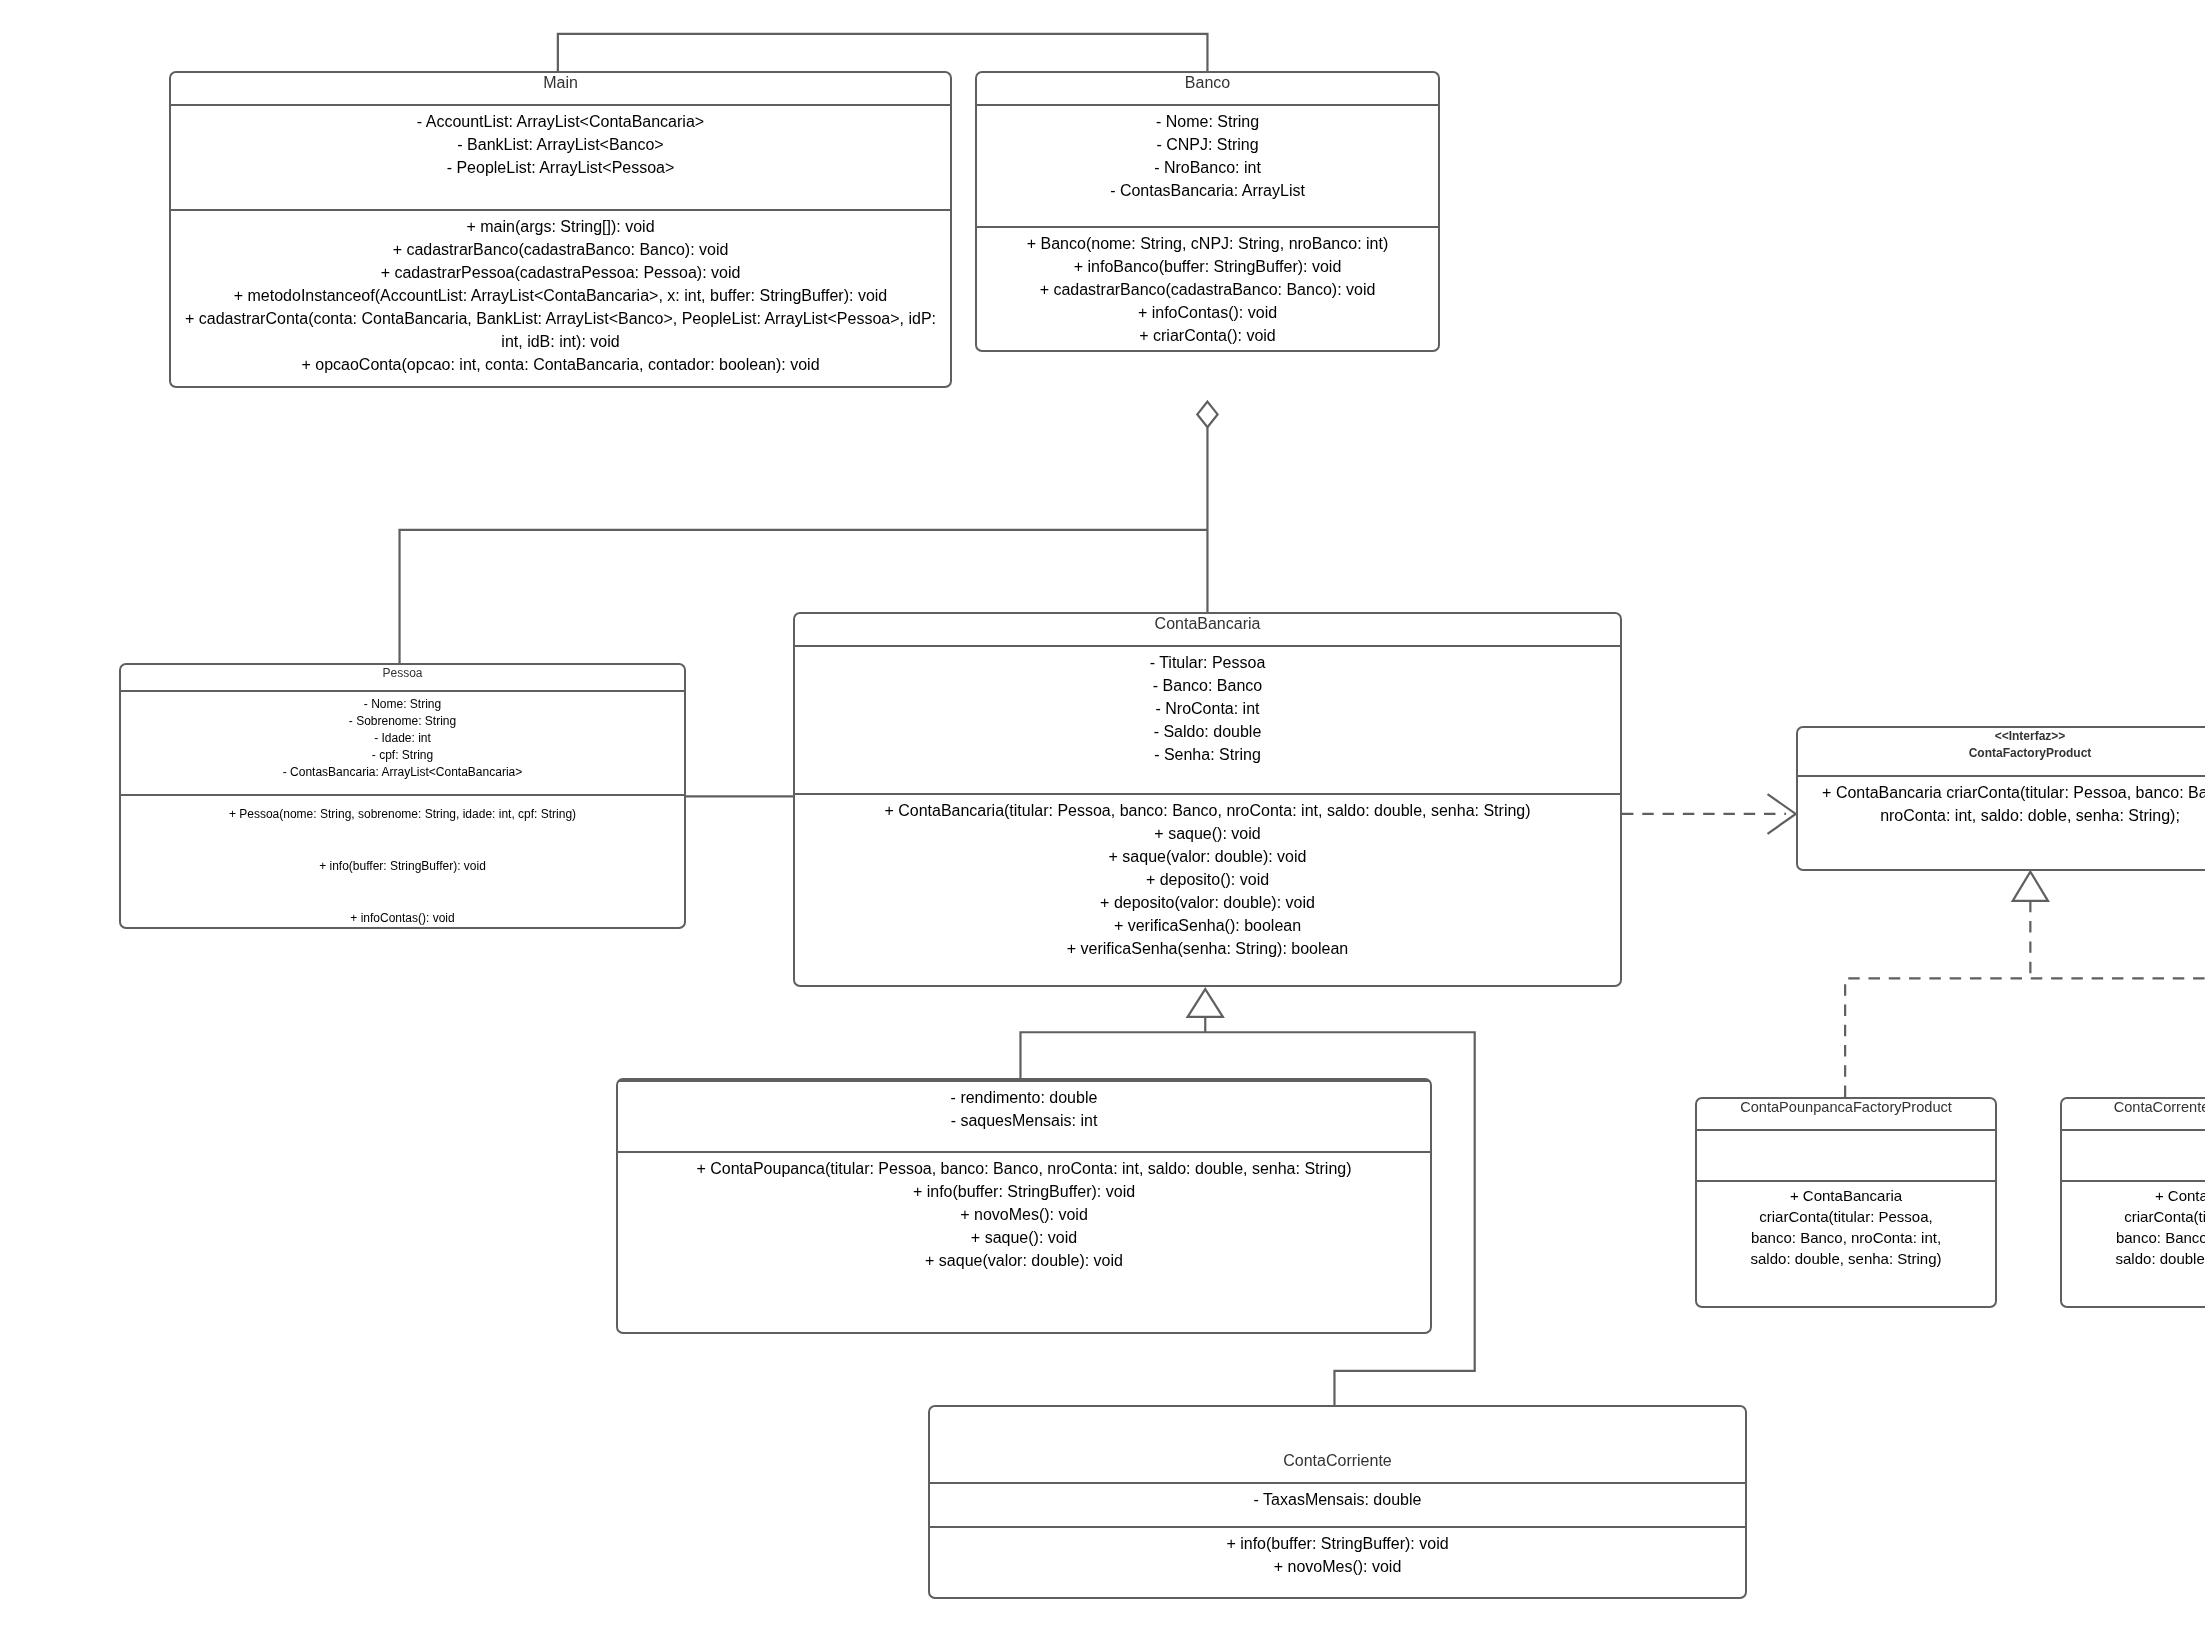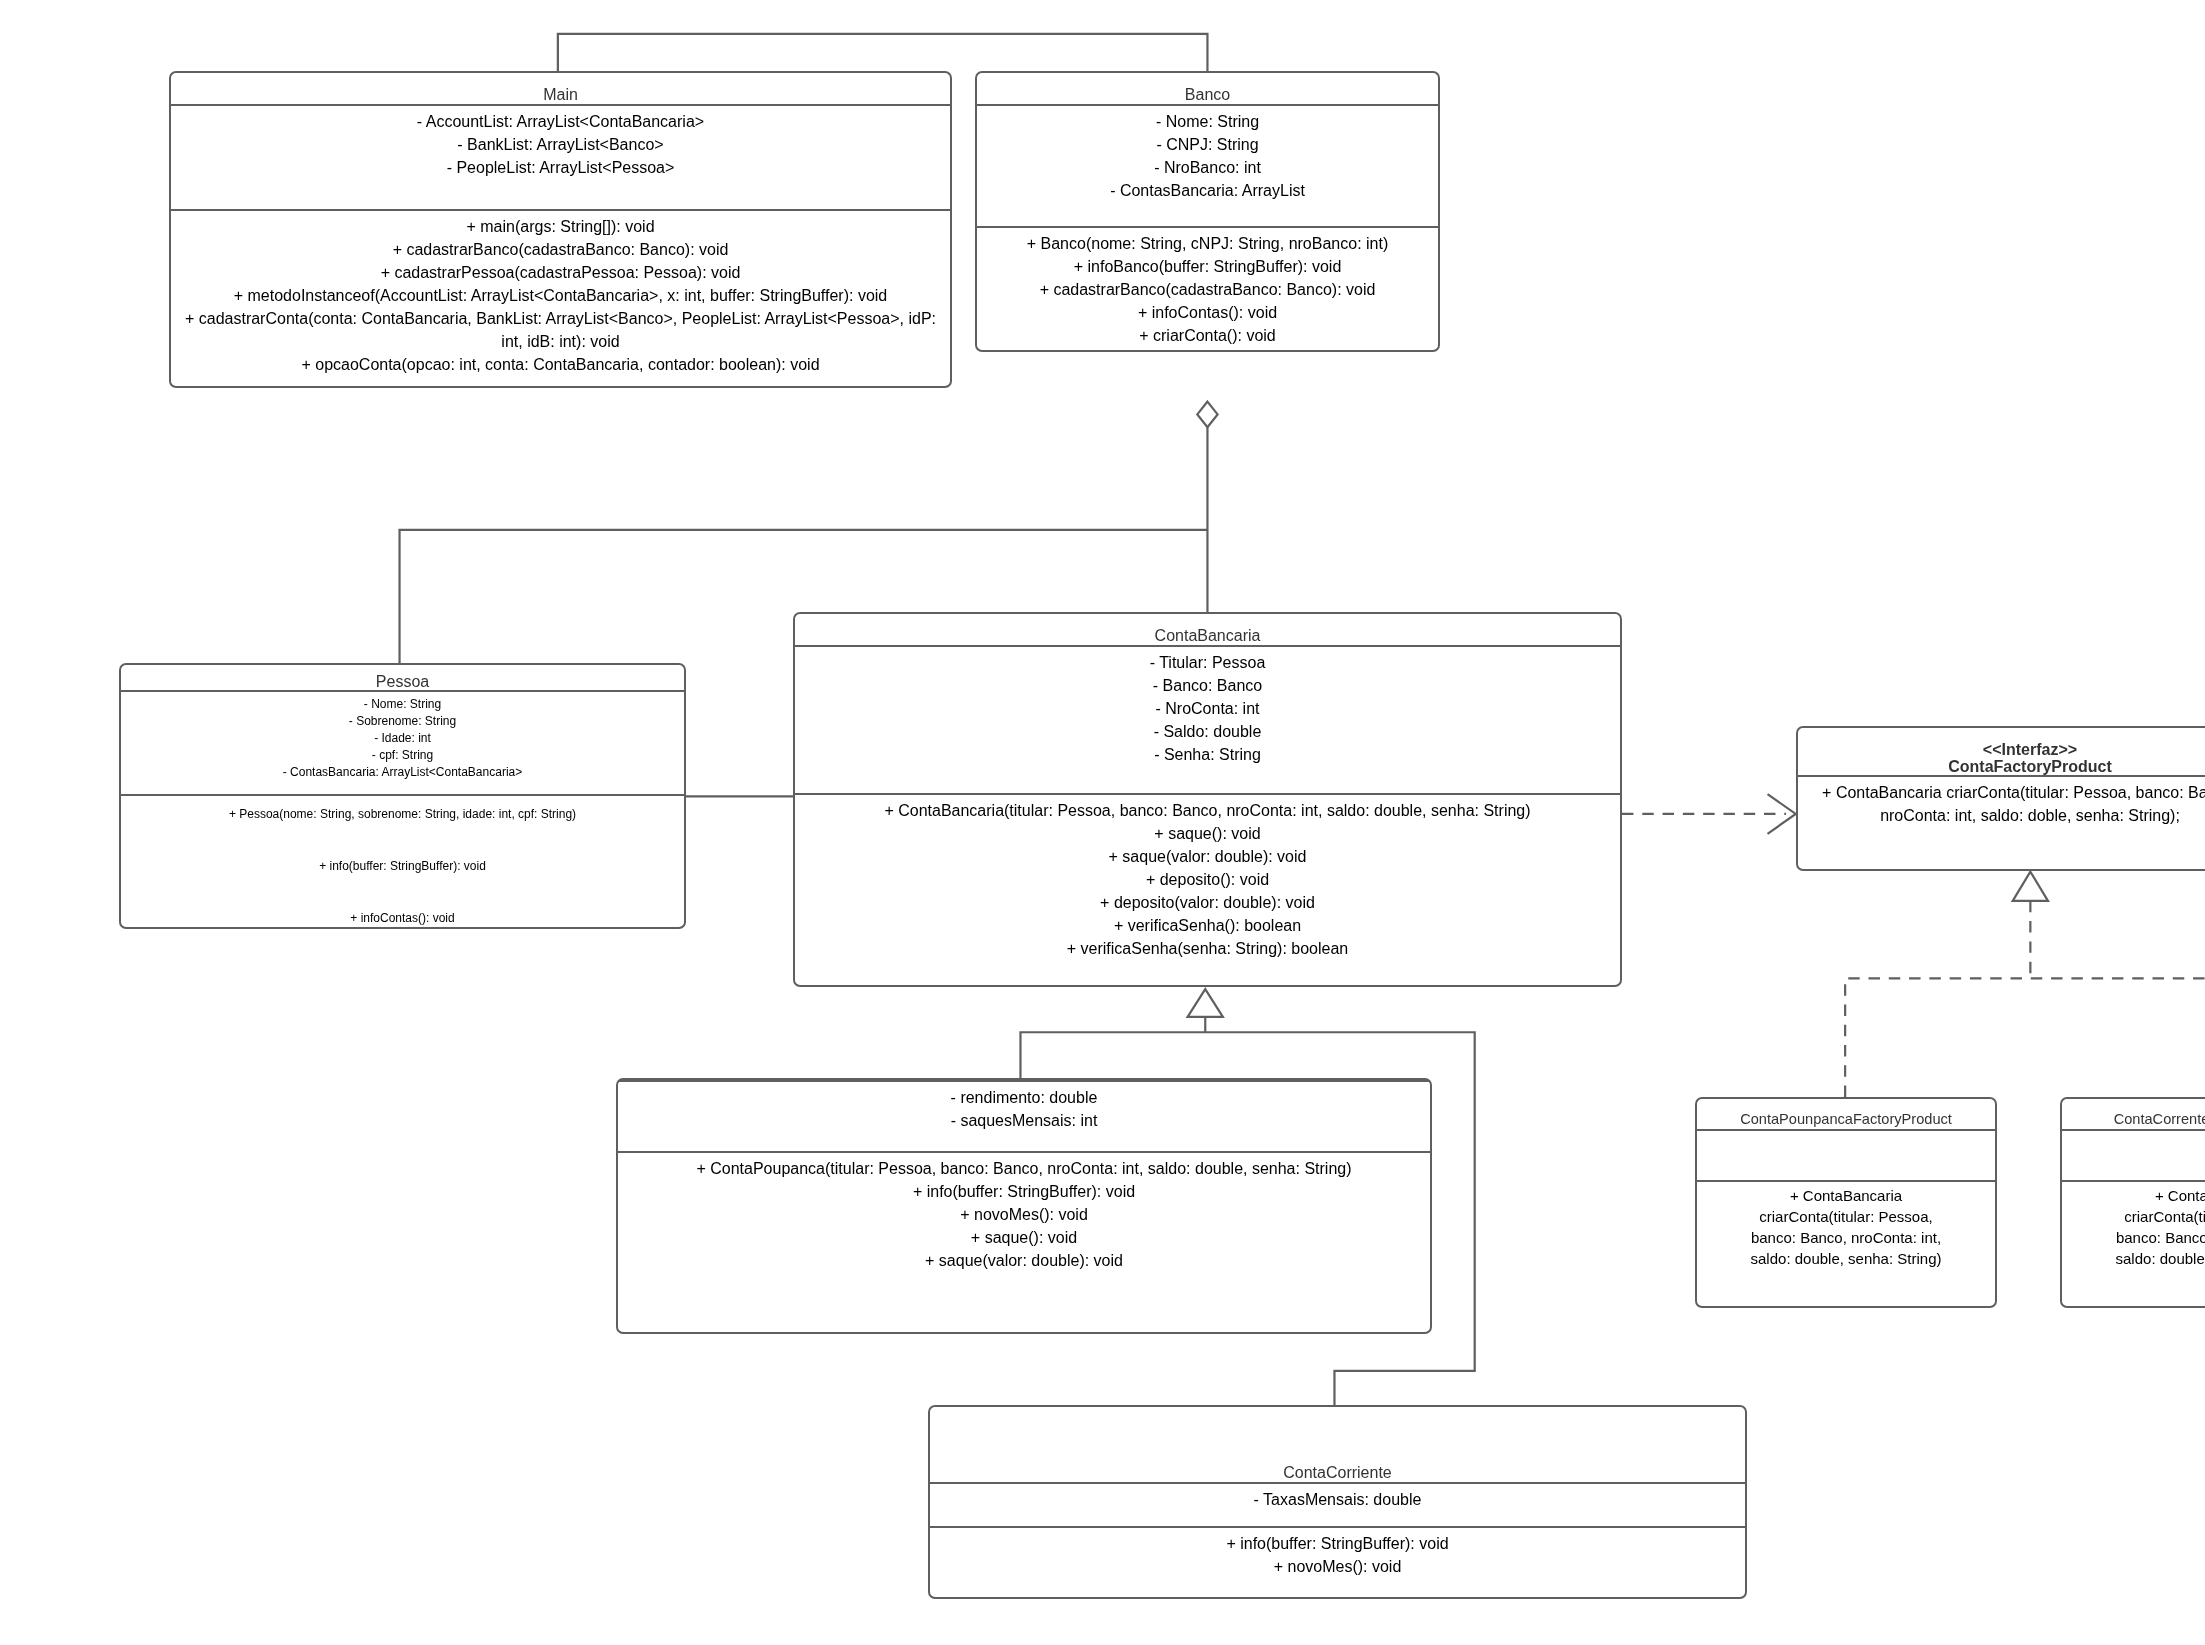--- a/index.html
+++ b/index.html
@@ -17,42 +17,42 @@
     background: #ffffff;
     border: 2.6px solid #5f5f5f;
     border-radius: 7px;
     box-sizing: border-box;
     display: flex;
     flex-direction: column;
     color: #000000;
   }
   .uml .title {
     display: flex; flex-direction: column;
-    align-items: center; justify-content: flex-end;
+    align-items: center; justify-content: flex-start;
     text-align: center;
     color: #333333;
     flex: 0 0 auto;
   }
   .uml .sec {
     border-top: 2.6px solid #5f5f5f;
     display: flex; flex-direction: column;
     align-items: center; 
     text-align: center;
     box-sizing: border-box;
     flex: 0 0 auto;
     overflow: hidden;
   }
   .uml .sec.grow { flex: 1 1 auto; }
   .line { white-space: pre-line; }
   
   .fs36 { font-size: 16px; line-height: 23px; }
   .fs34 { font-size: 15px; line-height: 21px; }
   .fs27 { font-size: 12px; line-height: 17px; }
   .t36  { font-size: 16px; line-height: 19.4px; }
-  .t30  { font-size: 16px; line-height: 17px; }
+  .t30  { font-size: 12px; line-height: 17px; }
   .t33  { font-size: 14.6px; line-height: 17.6px; }
   .bold { font-weight: bold; }
   .pad  { padding: 3.5px 8px; }
 </style>
 </head>
 <body>
 
 <div id="canvas">
 
   <svg id="wires" width="2403" height="1646" viewBox="0 0 5449 3731">

